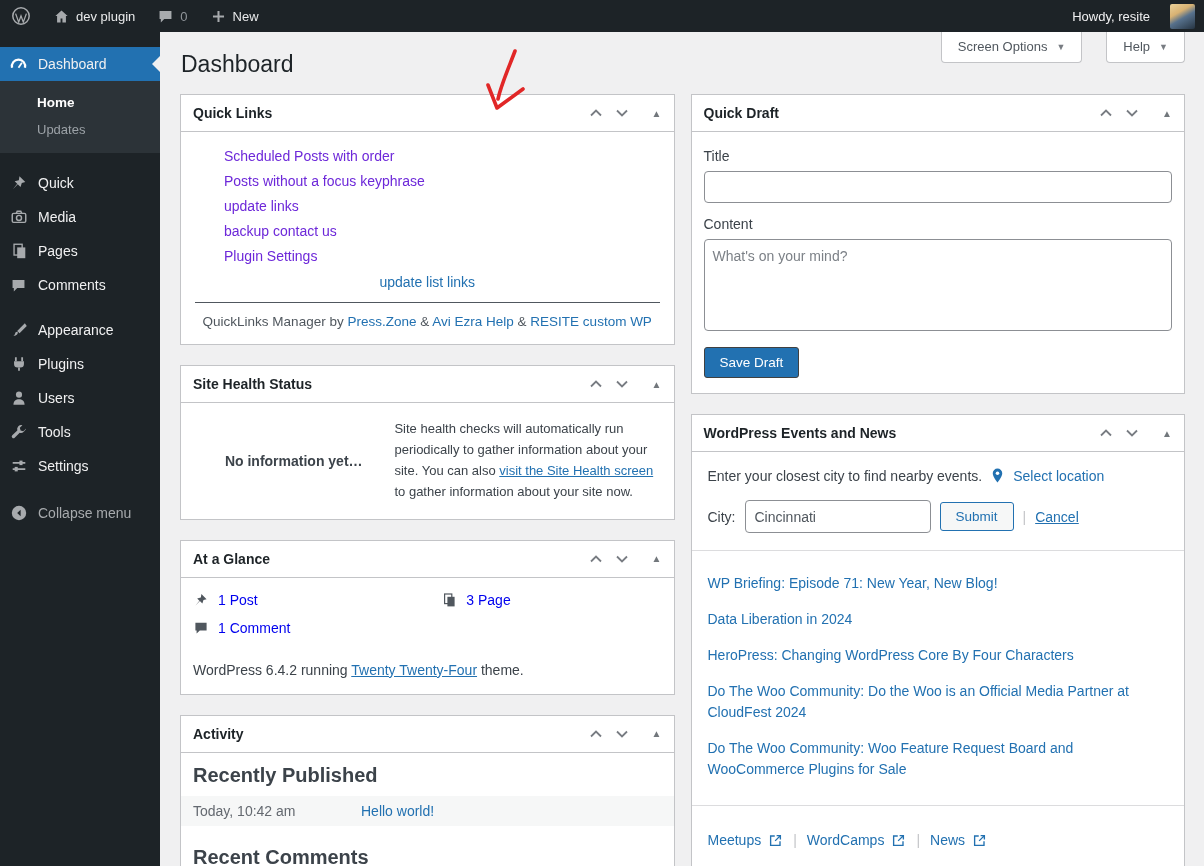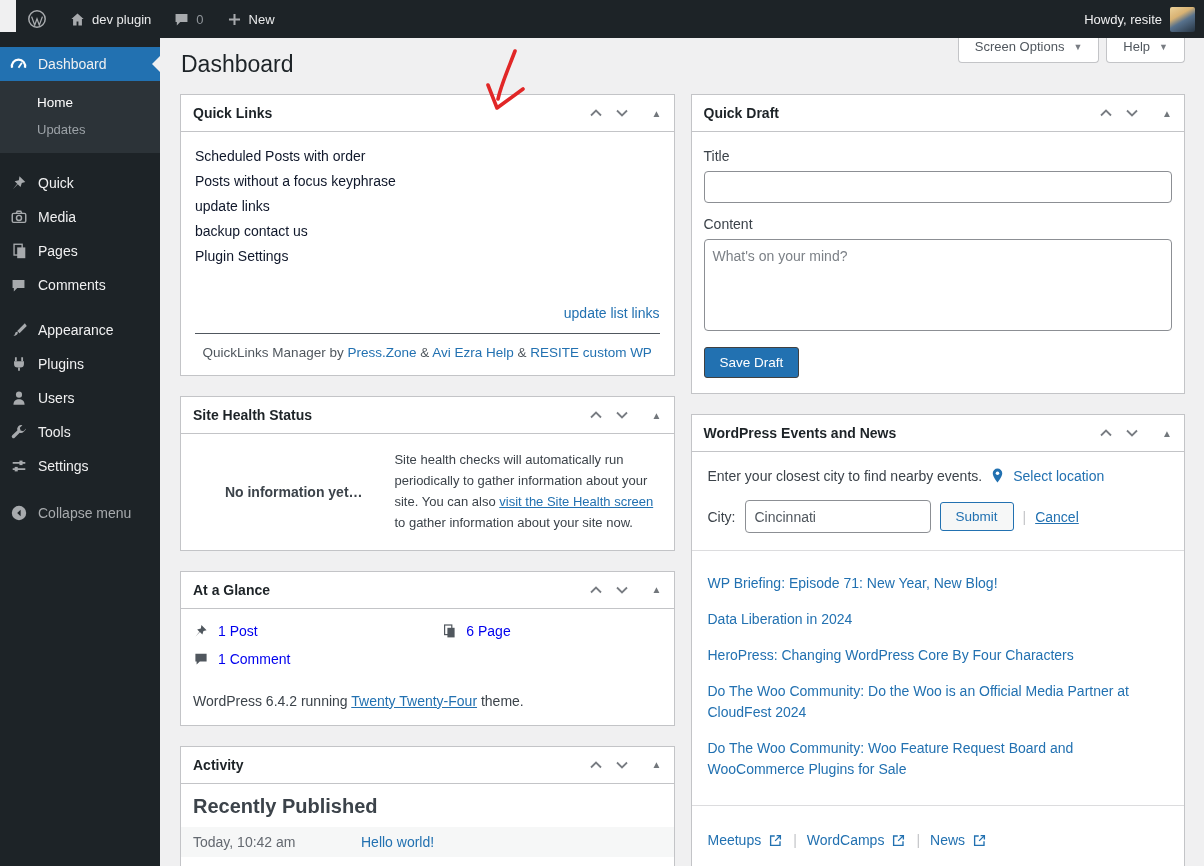--- a/index.html
+++ b/index.html
@@ -3,70 +3,70 @@
 <meta charset="utf-8">
 <style>
   * { margin:0; padding:0; box-sizing:border-box; }
   html,body { width:1204px; height:866px; overflow:hidden; background:#f0f0f1;
               font-family:"Liberation Sans",sans-serif; }
   a { text-decoration:none; }
   button { font-family:inherit; cursor:pointer; }
   svg { display:block; }
 
   
-  #adminbar { position:absolute; top:0; left:16px; right:0; height:38px; background:#1d2327;
+  #adminbar { position:absolute; top:0; left:0; right:0; height:32px; background:#1d2327;
               display:flex; align-items:center; color:#f0f0f1; font-size:13px; z-index:60; }
   .ab-item { display:flex; align-items:center; gap:6px; padding:0 11px; height:32px; color:#e9eaeb; }
   .ab-item .ab-ic { color:#a7aaad; }
   .ab-count { color:#8f9499; }
-  .ab-right { margin-left:auto; display:flex; align-items:center; gap:8px; padding-right:9px;justify-content:center; }
+  .ab-right { margin-left:auto; display:flex; align-items:center; gap:20px; padding-right:9px;justify-content:center; }
   .avatar { width:25px; height:25px; border-radius:2px;
             background:linear-gradient(150deg,#ecd29a 0%,#d8b273 34%,#57718c 55%,#263442 100%); }
 
   
   #sidebar { position:absolute; top:32px; left:0; bottom:0; width:160px; background:#1d2327;
              color:#f0f0f1; font-size:14px; z-index:50; }
   .menu-item { position:relative; display:flex; align-items:center; gap:10px; height:34px;
                padding-left:9px; color:#f0f0f1; cursor:pointer; }
   .menu-item .mi-ic { color:#a7aaad; width:19px; display:flex; justify-content:center; }
   .menu-item.active { background:#2271b1; margin-top:15px; }
   .menu-item.active .mi-ic { color:#fff; }
   .menu-item.active::after { content:""; position:absolute; right:0; top:50%; margin-top:-8px;
                border:8px solid transparent; border-right-color:#f0f0f1; }
   .submenu { background:#2c3338; padding:8px 0 10px; }
   .submenu-item { padding:6px 0 6px 37px; font-size:13px; color:#9ca2a7; cursor:pointer; }
-  .submenu-item.current { color:#fff; font-weight:normal; font-size:13.5px; }
+  .submenu-item.current { color:#fff; font-weight:bold; font-size:13.5px; }
   .top-group { margin-top:13px; }
   .sep-group { margin-top:11px; }
   .collapse-item { margin-top:13px; color:#a7aaad; }
   .collapse-item .mi-ic { color:#a7aaad; }
 
   
   #content { position:absolute; left:160px; top:32px; right:0; bottom:0; background:#f0f0f1; overflow:hidden; }
-  .meta-tabs { position:absolute; top:0; right:19px; display:flex; gap:7px; z-index:10; }
+  .meta-tabs { position:absolute; top:0; right:19px; display:flex; gap:24px; z-index:10; }
   .meta-tab { background:#fff; border:1px solid #c3c4c7; border-top:none; border-radius:0 0 4px 4px;
               padding:7px 16px 8px; font-size:13px; color:#50575e; display:flex; align-items:center; gap:9px; }
   .meta-tab .dd { font-size:9px; color:#787c82; }
   h1 { font-size:23px; font-weight:400; color:#1d2327; padding:19px 0 16px 21px; }
   .dash-grid { display:grid; grid-template-columns:1fr 1fr; gap:16px; padding:0 19px 0 20px; align-items:start; }
 
   
   .postbox { background:#fff; border:1px solid #c3c4c7; margin-bottom:20px; }
   .postbox-header { display:flex; align-items:center; justify-content:space-between;
                     border-bottom:1px solid #c3c4c7; padding:0 4px 0 12px; height:37px; }
   .postbox-header h2 { font-size:14px; font-weight:600; color:#1d2327; }
   .handle-actions { display:flex; align-items:center; }
   .handle-btn { background:none; border:none; width:26px; height:26px; display:flex;
                 align-items:center; justify-content:center; color:#787c82; }
   .toggle-btn { margin-left:9px; font-size:10px; color:#72777c; }
   .inside { padding:12px; font-size:14px; color:#3c434a; }
 
   
-  .ql-link { display:block; color:#0f172a; padding:3px 2px; line-height:1.35; }
-  .ql-update { text-align:right; margin:37px 2px 12px; }
+  .ql-link { display:block; color:#6d28d9; padding:3px 2px; line-height:1.35;margin-left:29px; }
+  .ql-update { text-align:center; margin:6px 2px 12px; }
   .ql-update a { color:#2271b1; }
   .ql-hr { border:none; border-top:1px solid #50575e; margin:0 2px; }
   .ql-footer { text-align:center; font-size:13.5px; color:#50575e; padding:11px 0 3px; }
   .ql-footer a { color:#2271b1; }
 
   
   .sh-body { display:flex; padding:16px 12px; }
   .sh-status { flex:0 0 43%; display:flex; align-items:center; justify-content:center;
                font-weight:600; font-size:14px; color:#3c434a; }
   .sh-desc { flex:1; font-size:13px; line-height:1.6; color:#3c434a; padding-right:6px; }
@@ -378,21 +378,21 @@
               </span>
               <a href="#">1 Post</a>
             </div>
             <div class="glance-item">
               <span class="g-ic">
                 <svg width="16" height="16" viewBox="0 0 20 20">
                     <rect x="4.5" y="2.5" width="9" height="12" fill="none" stroke="currentColor" stroke-width="1.5"></rect>
                     <rect x="8" y="6" width="9" height="12" fill="currentColor"></rect>
                   </svg>
               </span>
-              <a href="#">6 Page</a>
+              <a href="#">3 Page</a>
             </div>
             <div class="glance-item">
               <span class="g-ic">
                 <svg width="16" height="16" viewBox="0 0 20 20">
                     <path d="M3 3.5 h14 v9.5 h-8.5 L4.5 17 v-4 H3z" fill="currentColor"></path>
                   </svg>
               </span>
               <a href="#">1 Comment</a>
             </div>
           </div>

